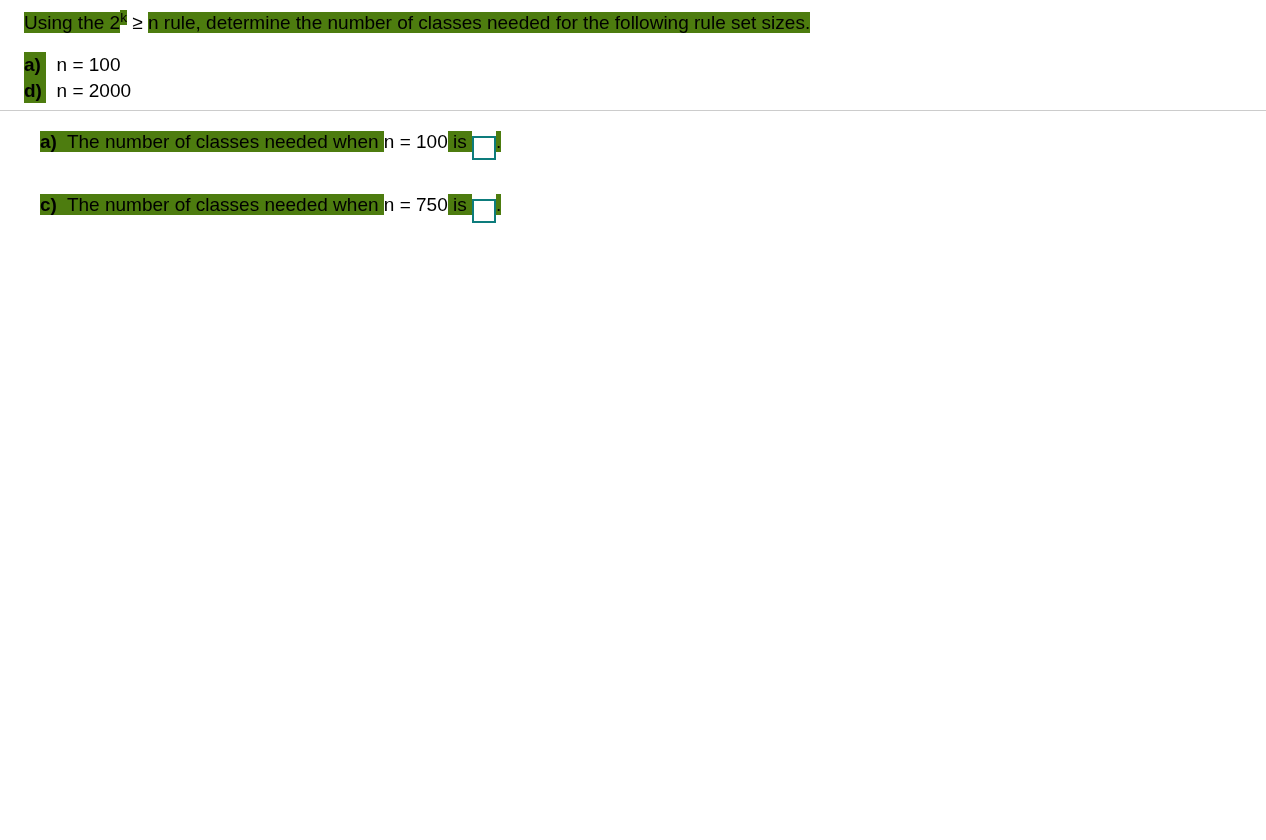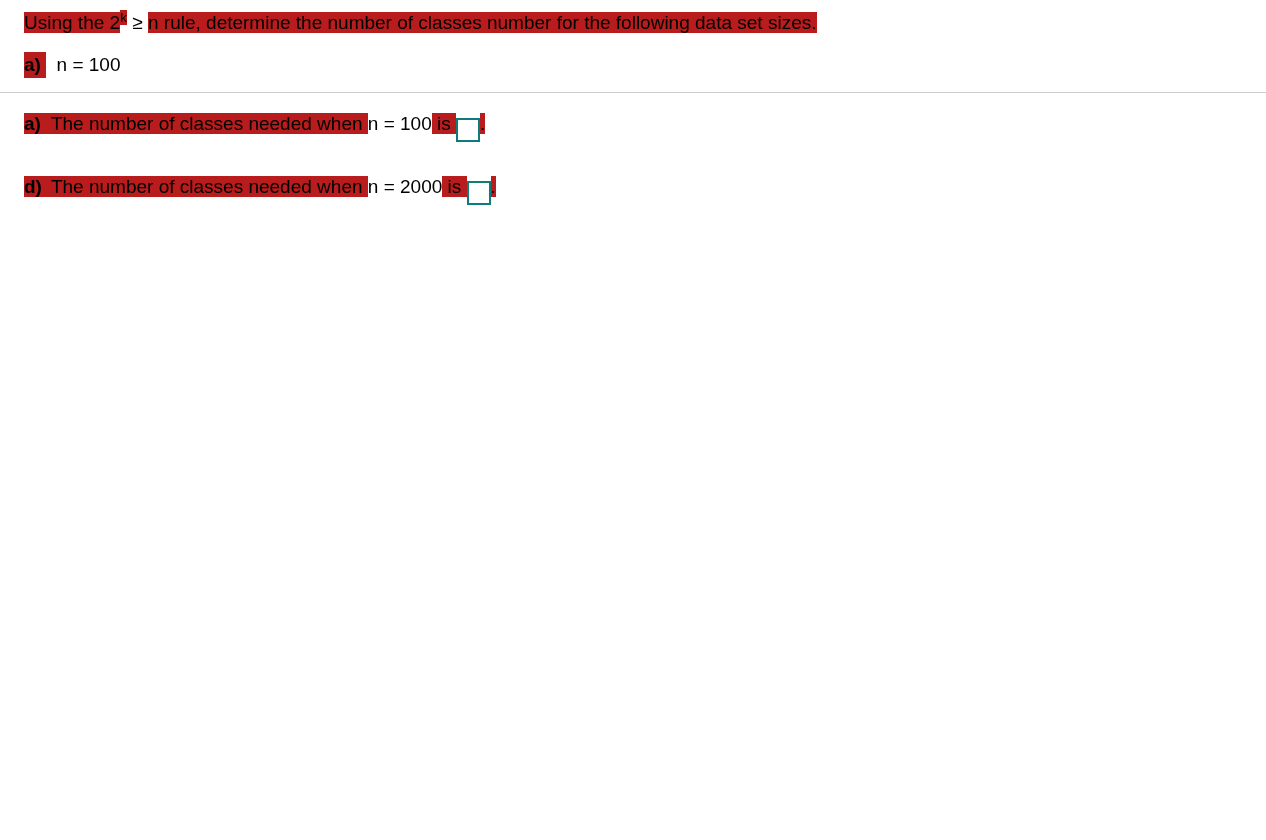--- a/index.html
+++ b/index.html
@@ -8,43 +8,43 @@
     font-family: Arial, Helvetica, sans-serif;
     font-size: 19px;
     color: #000;
     background: #fff;
     width: 1266px;
   }
   .content {
     padding: 12px 24px 0 24px;
   }
   .hl {
-    background: #b91c1c;
+    background: #4d7c0f;
   }
   .prompt-line {
     margin-bottom: 18px;
   }
   .list {
-    margin-bottom: 14px;
+    margin-bottom: 7px;
   }
   .list-row {
     line-height: 1.35;
   }
   .letter {
     font-weight: bold;
     display: inline-block;
     min-width: 22px;
   }
   hr.sep {
     border: none;
     border-top: 1px solid #ccc;
     margin: 0 0 18px 0;
   }
   .answers {
-    padding: 0 24px;
+    padding: 0 40px;
   }
   .answer-row {
     margin-bottom: 32px;
     line-height: 1.4;
   }
   .answer-row .letter {
     font-weight: bold;
   }
   .input-box {
     display: inline-block;
@@ -65,38 +65,42 @@
     line-height: 0;
   }
 </style>
 </head>
 <body>
 
 <div class="content">
   <div class="prompt-line">
     <span class="hl">Using the </span><span class="hl">2</span><sup class="hl">k</sup>
     <span>≥</span>
-    <span class="hl">n</span><span class="hl"> rule, determine the number of classes number for the following data set sizes.</span>
+    <span class="hl">n</span><span class="hl"> rule, determine the number of classes needed for the following rule set sizes.</span>
   </div>
 
   <div class="list">
     <div class="list-row">
       <span class="letter hl">a)</span>&nbsp;
       <span>n = 100</span>
+    </div>
+    <div class="list-row">
+      <span class="letter hl">d)</span>&nbsp;
+      <span>n = 2000</span>
     </div>
   </div>
 </div>
 
 <hr class="sep">
 
 <div class="answers">
 
   <div class="answer-row">
     <span class="hl"><span class="letter">a)</span><span> The number of classes needed when </span></span><span>n = 100</span><span class="hl"> is </span><input class="input-box" type="text" style=""><span class="hl">.</span>
   </div>
 
 
+  <div class="answer-row">
+    <span class="hl"><span class="letter">c)</span><span> The number of classes needed when </span></span><span>n = 750</span><span class="hl"> is </span><input class="input-box" type="text" style=""><span class="hl">.</span>
+  </div>
 
-  <div class="answer-row">
-    <span class="hl"><span class="letter">d)</span><span> The number of classes needed when </span></span><span>n = 2000</span><span class="hl"> is </span><input class="input-box" type="text" style=""><span class="hl">.</span>
-  </div>
 
 </div>
 
 </body></html>

